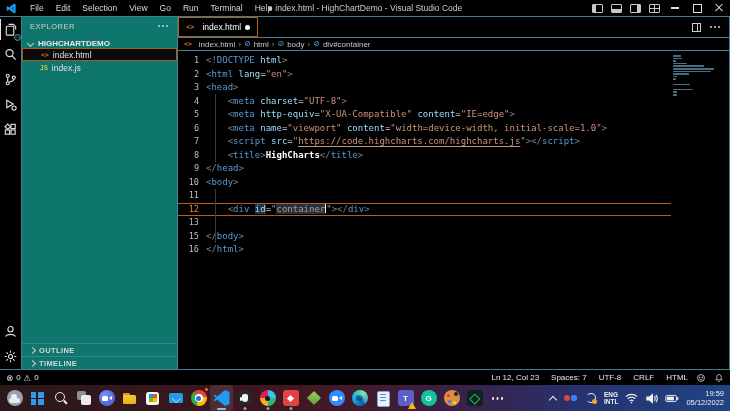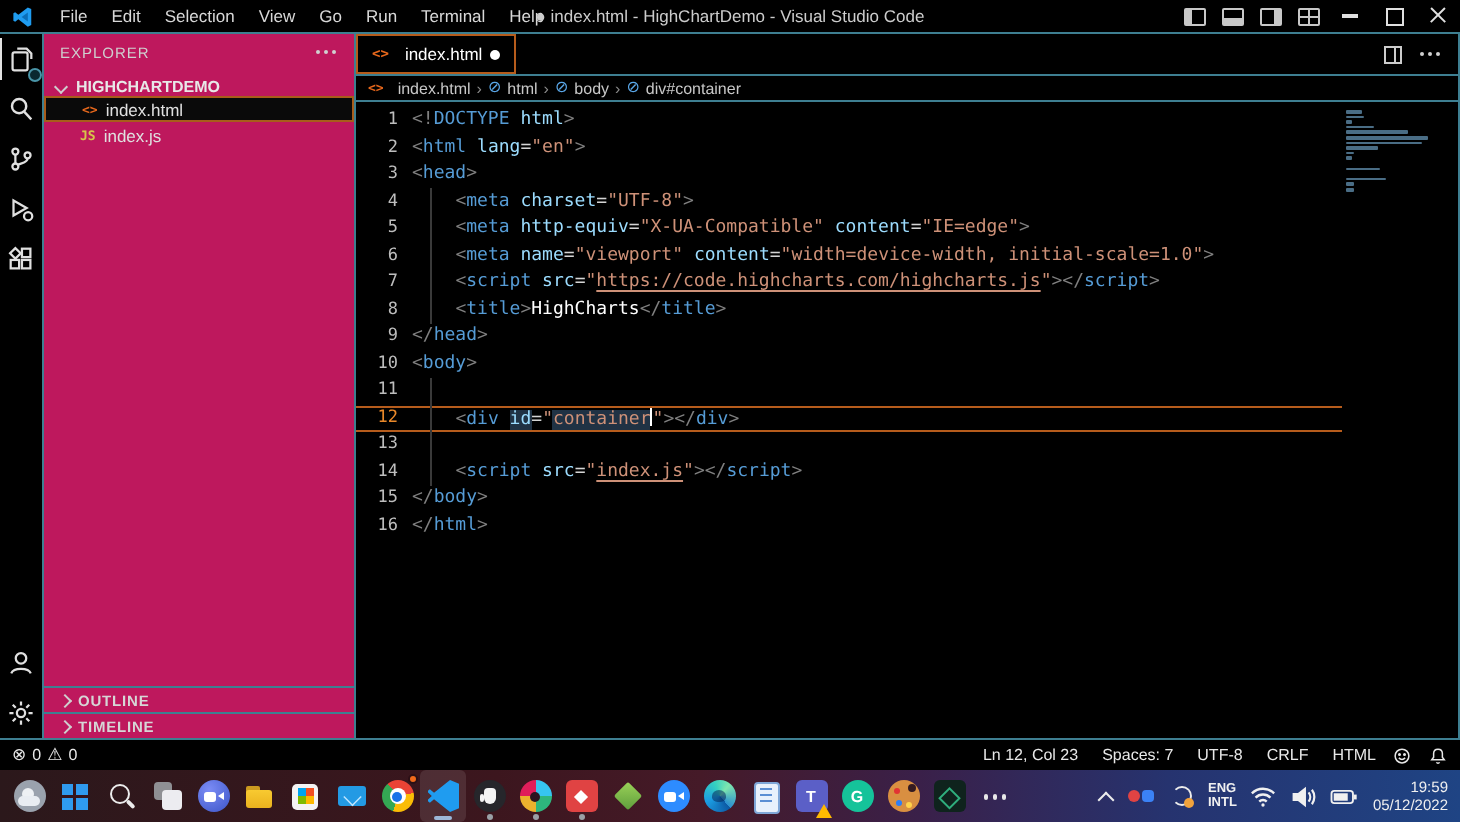--- a/index.html
+++ b/index.html
@@ -32,21 +32,21 @@
 
   
   .activitybar { width:22px; background:#000; border-right:1px solid #3e7f91; display:flex; flex-direction:column; align-items:center; }
   .act-ic { width:22px; height:25px; display:flex; align-items:center; justify-content:center; position:relative; opacity:.95; }
   .act-ic.active::before { content:""; position:absolute; left:0; top:2px; bottom:2px; width:1.5px; background:#f0f0f0; }
   .act-badge { position:absolute; right:1px; bottom:1px; width:7px; height:7px; border-radius:50%; background:#0b2b33; border:1px solid #4d9cb0; }
   .act-spacer { flex:1; }
   .act-ic svg { width:15px; height:15px; }
 
   
-  .sidebar { width:156px; background:#be185d; border-right:1px solid #3e7f91; display:flex; flex-direction:column; color:#d6d6d6; position:relative; }
+  .sidebar { width:156px; background:#0f766e; border-right:1px solid #3e7f91; display:flex; flex-direction:column; color:#d6d6d6; position:relative; }
   .sb-header { height:18px; display:flex; align-items:center; padding:0 8px; font-size:7.5px; letter-spacing:.5px; color:#cfcfcf; }
   .dots-ic { margin-left:auto; position:relative; width:12px; height:10px; }
   .dots-ic::after { content:""; position:absolute; left:1px; top:4px; width:2px; height:2px; border-radius:50%; background:#d0d0d0;
     box-shadow:4px 0 0 #d0d0d0, 8px 0 0 #d0d0d0; }
   .folder-row { height:13px; display:flex; align-items:flex-end; font-size:8px; font-weight:bold; padding-left:4px; color:#e8e8e8; }
   .chev { width:5px; height:5px; border-right:1.2px solid #cfcfcf; border-bottom:1.2px solid #cfcfcf; margin:0 5px 2px 2px; transform:rotate(45deg); }
   .chev.collapsed { transform:rotate(-45deg); margin:0 4px 0 3px; }
   .file-row { height:13px; display:flex; align-items:center; font-size:8.5px; padding-left:18px; color:#e0e0e0; position:relative; }
   .file-row.selected { border:1px solid #a85c1b; background:#0a0a0a; }
   .fic { font-family:"DejaVu Sans Mono",monospace; font-size:6.5px; font-weight:bold; margin-right:4px; }
@@ -72,21 +72,21 @@
   .code { flex:1; position:relative; font-family:"DejaVu Sans Mono",monospace; font-size:9px; padding-top:3px; overflow:hidden; }
   .rows { position:relative; padding-right:58px; }
   .row { display:flex; height:13.5px; line-height:13.5px; position:relative; }
   .gutter { width:28px; text-align:right; padding-right:7px; color:#bdbdbd; flex:none; font-size:8.5px; }
   .row.current .gutter { color:#e8882a; }
   .row.current::before { content:""; position:absolute; inset:0; border-top:1px solid #b65c1c; border-bottom:1px solid #b65c1c; pointer-events:none; }
   .ln { white-space:pre; color:#d4d4d4; }
   .tk-p { color:#808080; } .tk-t { color:#569cd6; } .tk-a { color:#9cdcfe; }
   .tk-o { color:#d4d4d4; } .tk-s { color:#ce9178; } .tk-w { color:#d4d4d4; }
   .tk-u { color:#ce9178; text-decoration:underline; text-underline-offset:2px; }
-  .tk-b { color:#ffffff; font-weight:normal; }
+  .tk-b { color:#ffffff; font-weight:bold; }
   .hl { background:rgba(70,110,150,.45); }
   .cursor { display:inline-block; width:1px; height:10px; background:#fff; vertical-align:-1px; }
   .iguide { position:absolute; width:1px; background:#3a3a3a; left:37px; }
   .minimap { position:absolute; top:4px; right:14px; width:42px; }
   .minimap div { height:1.6px; margin-bottom:1px; background:#57809c; opacity:.85; border-radius:.5px; }
 
   
   .statusbar { position:absolute; left:0; right:0; bottom:26px; height:16px; background:#000; border-top:1px solid #3e7f91;
     display:flex; align-items:center; color:#e8e8e8; font-size:8px; padding:0 6px; z-index:5; }
   .st-left { display:flex; align-items:center; gap:3px; }
@@ -393,24 +393,20 @@
               <span class="gutter">11</span>
               <span class="ln"></span>
             </div>
             <div class="row current">
               <span class="gutter">12</span>
               <span class="ln"><span class="tk-w">    </span><span class="tk-p">&lt;</span><span class="tk-t">div</span><span class="tk-w"> </span><span class="tk-a hl">id</span><span class="tk-o">=</span><span class="tk-s">"</span><span class="tk-s hl">container</span><span class="cursor"></span><span class="tk-s">"</span><span class="tk-p">&gt;&lt;/</span><span class="tk-t">div</span><span class="tk-p">&gt;</span></span>
             </div>
             <div class="row">
               <span class="gutter">13</span>
               <span class="ln"></span>
-            </div>
-            <div class="row">
-              <span class="gutter">14</span>
-              <span class="ln"><span class="tk-w">    </span><span class="tk-p">&lt;</span><span class="tk-t">script</span><span class="tk-w"> </span><span class="tk-a">src</span><span class="tk-o">=</span><span class="tk-s">"</span><span class="tk-u">index.js</span><span class="tk-s">"</span><span class="tk-p">&gt;&lt;/</span><span class="tk-t">script</span><span class="tk-p">&gt;</span></span>
             </div>
             <div class="row">
               <span class="gutter">15</span>
               <span class="ln"><span class="tk-p">&lt;/</span><span class="tk-t">body</span><span class="tk-p">&gt;</span></span>
             </div>
             <div class="row">
               <span class="gutter">16</span>
               <span class="ln"><span class="tk-p">&lt;/</span><span class="tk-t">html</span><span class="tk-p">&gt;</span></span>
             </div>
           </div>

